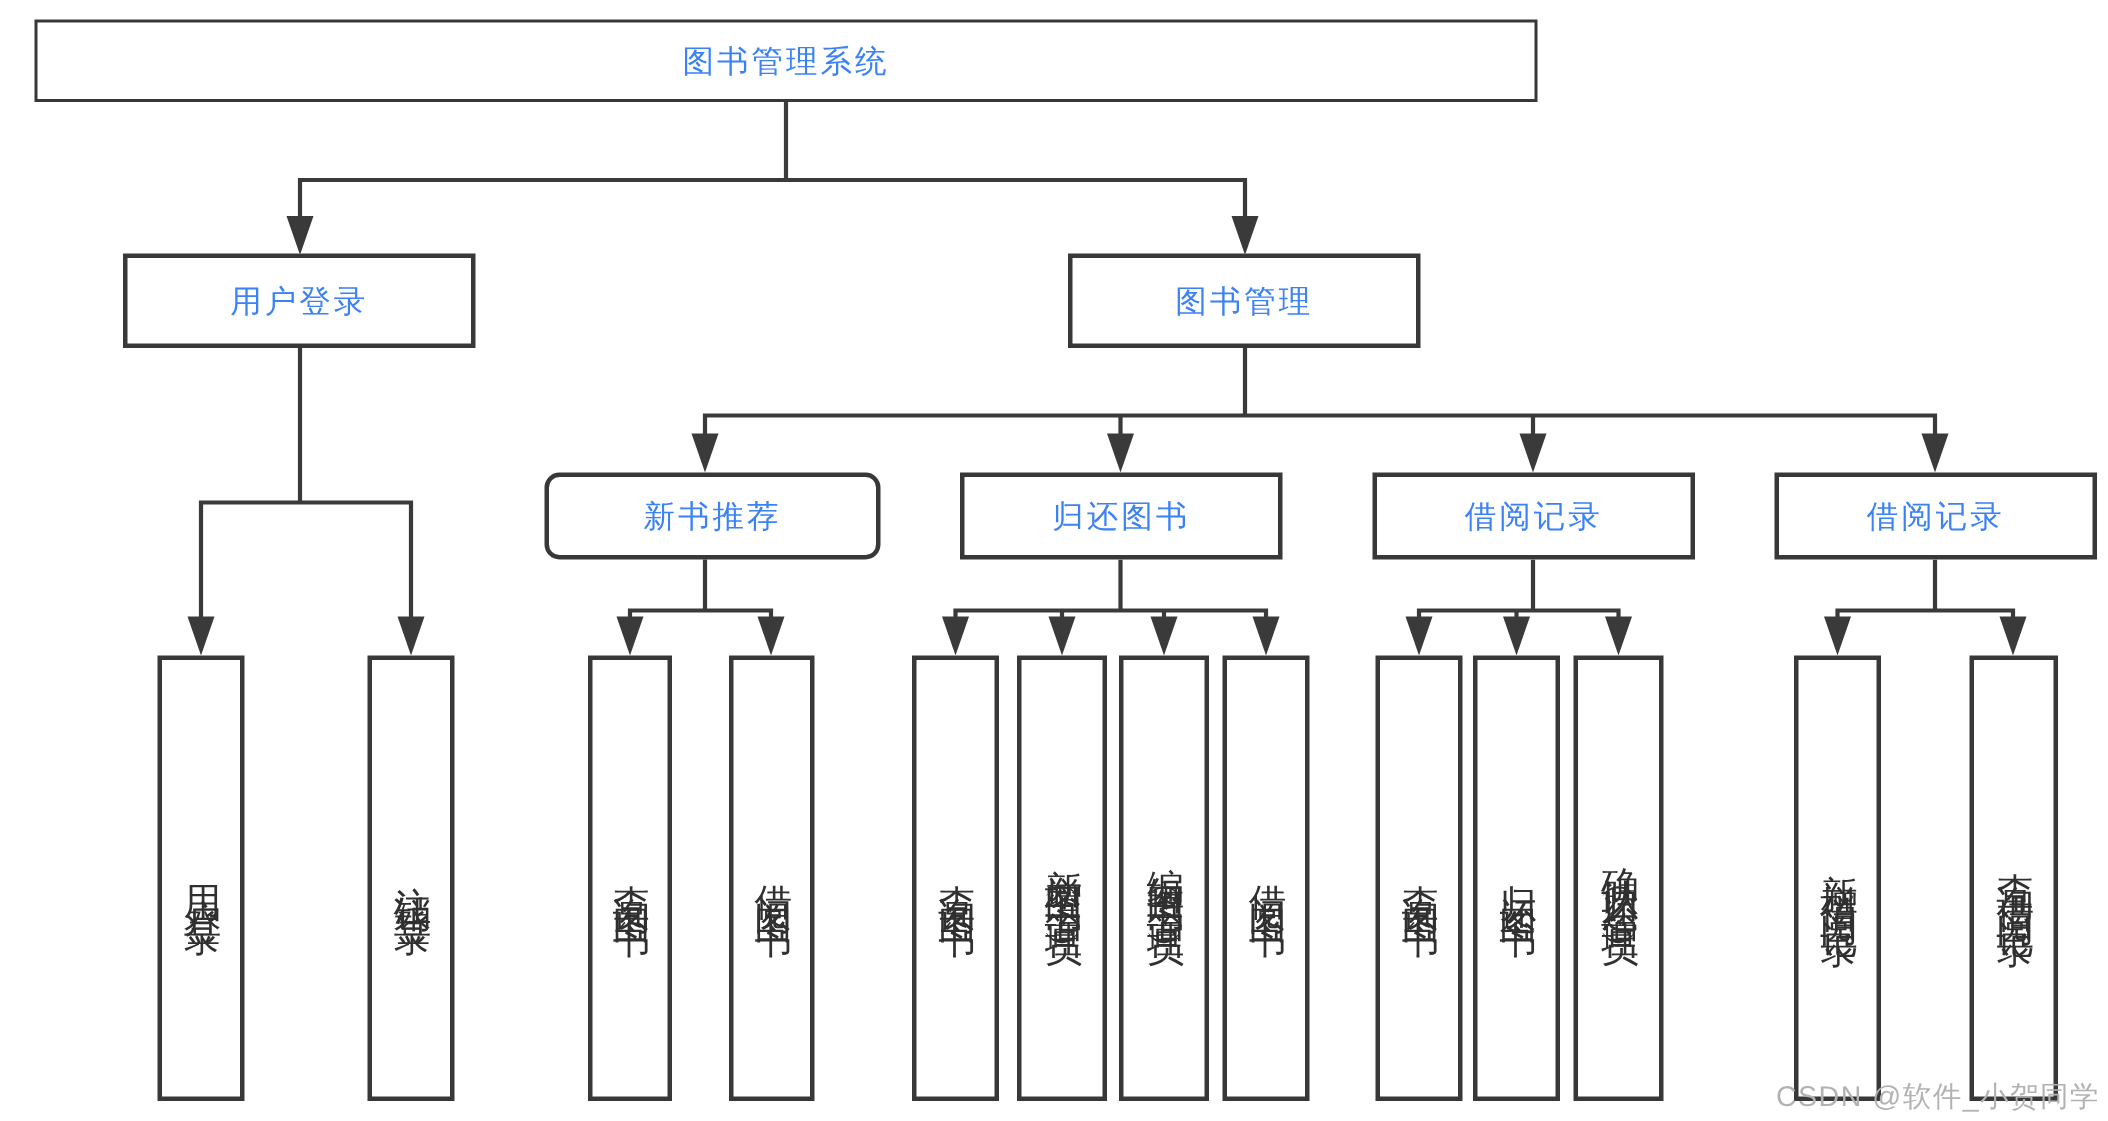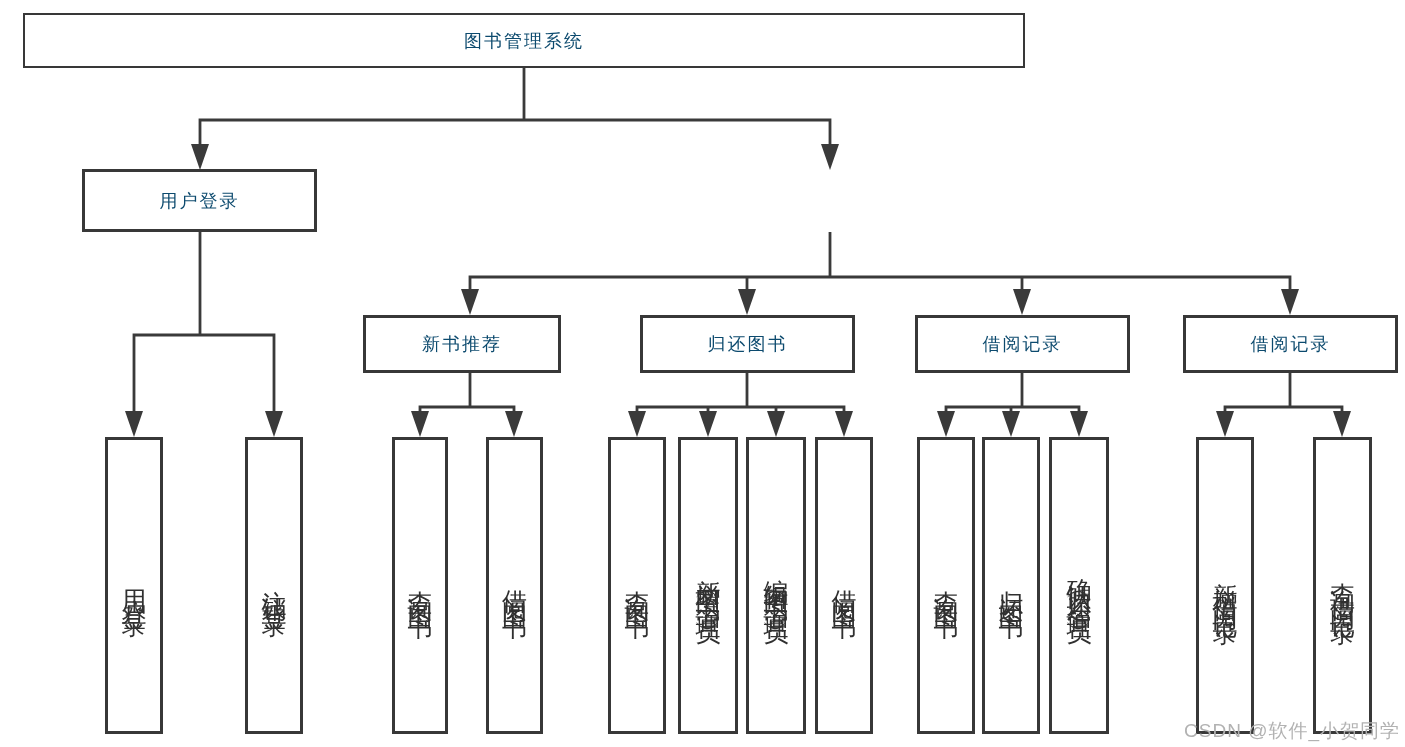--- a/index.html
+++ b/index.html
@@ -29,24 +29,24 @@
     box-sizing: border-box;
     border: 3px solid #383838;
     background: #ffffff;
     display: flex;
     align-items: center;
     justify-content: center;
     color: #303030;
   }
   .box.root { border-width: 2.5px; }
   .hlabel {
-    font-size: 18px;
+    font-size: 21px;
     letter-spacing: 2px;
     white-space: nowrap;
-    color: #0c4a6e;
+    color: #3b82f6;
   }
   .vlabel {
     writing-mode: vertical-rl;
     text-orientation: mixed;
     font-size: 25px;
     letter-spacing: 8px;
     line-height: 1;
     color: #303030;
     white-space: nowrap;
   }
@@ -129,22 +129,25 @@
     </g>
   </svg>
 
   <div class="box root" style="left:23px; top:13px; width:1002px; height:55px;">
     <span class="hlabel">图书管理系统</span>
   </div>
 
   <div class="box" style="left:82px; top:169px; width:235px; height:63px;">
     <span class="hlabel">用户登录</span>
   </div>
-
-  <div class="box" style="left:363px; top:315px; width:198px; height:58px;">
+  <div class="box" style="left:712px; top:169px; width:235px; height:63px;">
+    <span class="hlabel">图书管理</span>
+  </div>
+
+  <div class="box" style="left:363px; top:315px; width:224px; height:58px;border-radius:10px;">
     <span class="hlabel">新书推荐</span>
   </div>
   <div class="box" style="left:640px; top:315px; width:215px; height:58px;">
     <span class="hlabel">归还图书</span>
   </div>
   <div class="box" style="left:915px; top:315px; width:215px; height:58px;">
     <span class="hlabel">借阅记录</span>
   </div>
   <div class="box" style="left:1183px; top:315px; width:215px; height:58px;">
     <span class="hlabel">借阅记录</span>

